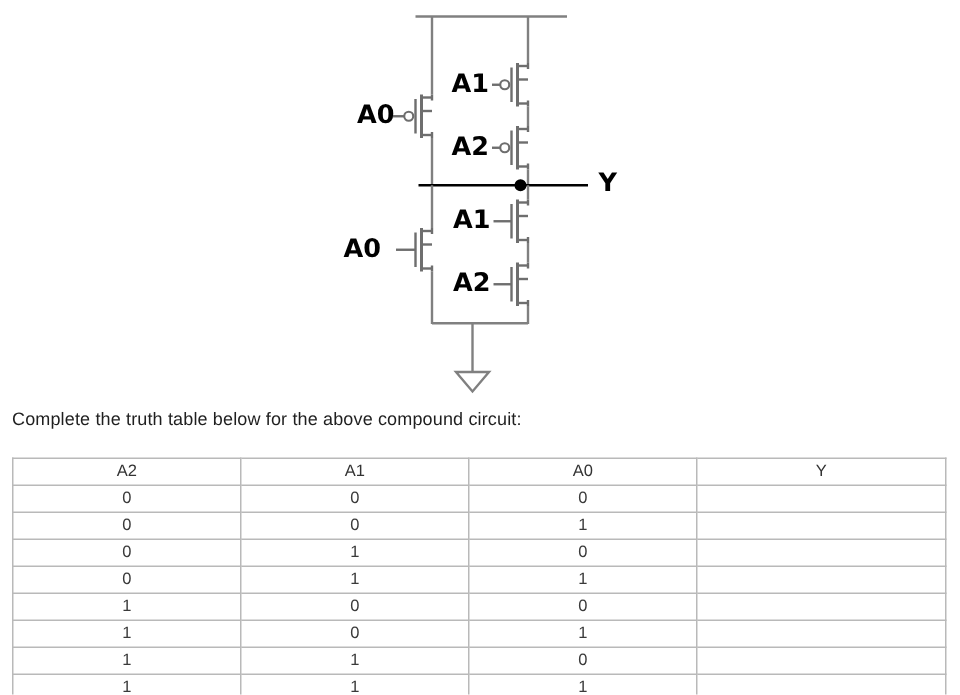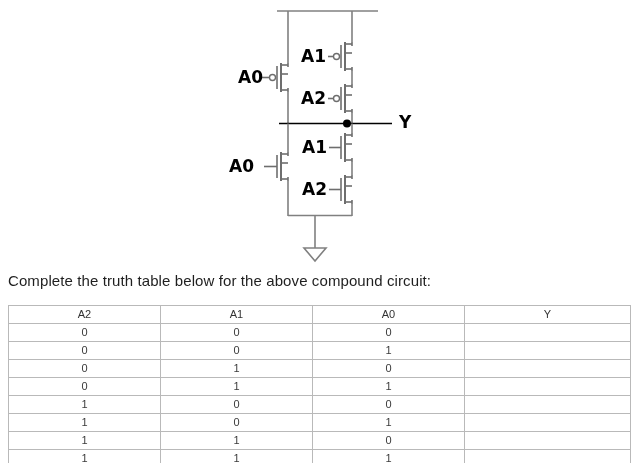--- a/index.html
+++ b/index.html
@@ -37,21 +37,21 @@
     color: #000000;
     line-height: 1;
     white-space: nowrap;
   }
 
   
   #prompt-text {
     position: absolute;
     left: 8px;
     top: 272px;
-    font-size: 15px;
+    font-size: 12px;
     color: #1f1f1f;
     letter-spacing: 0.1px;
     white-space: nowrap;
   }
 
   
   #truth-table-wrap {
     position: absolute;
     left: 8px;
     top: 305px;

